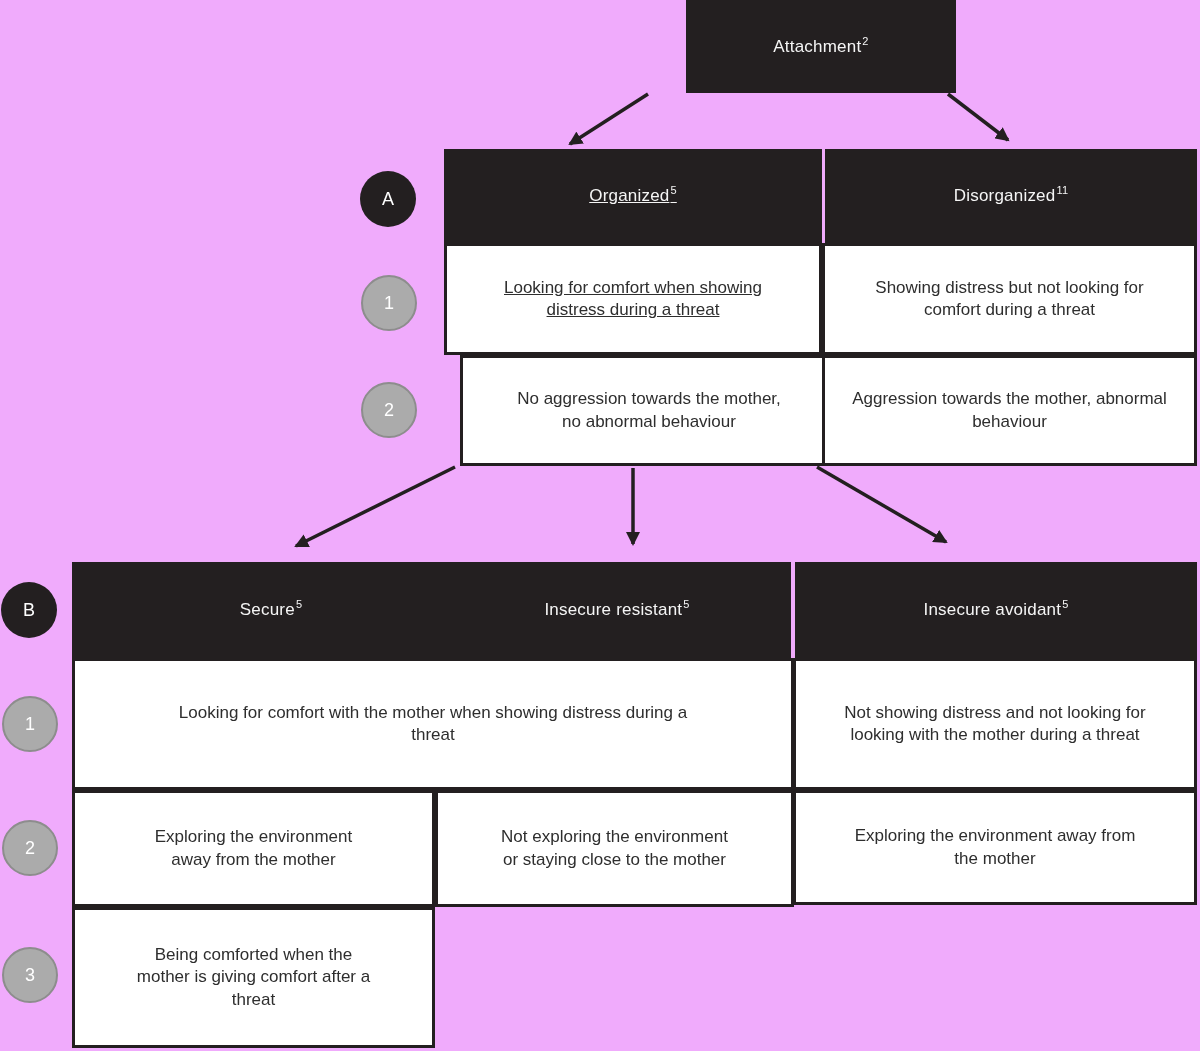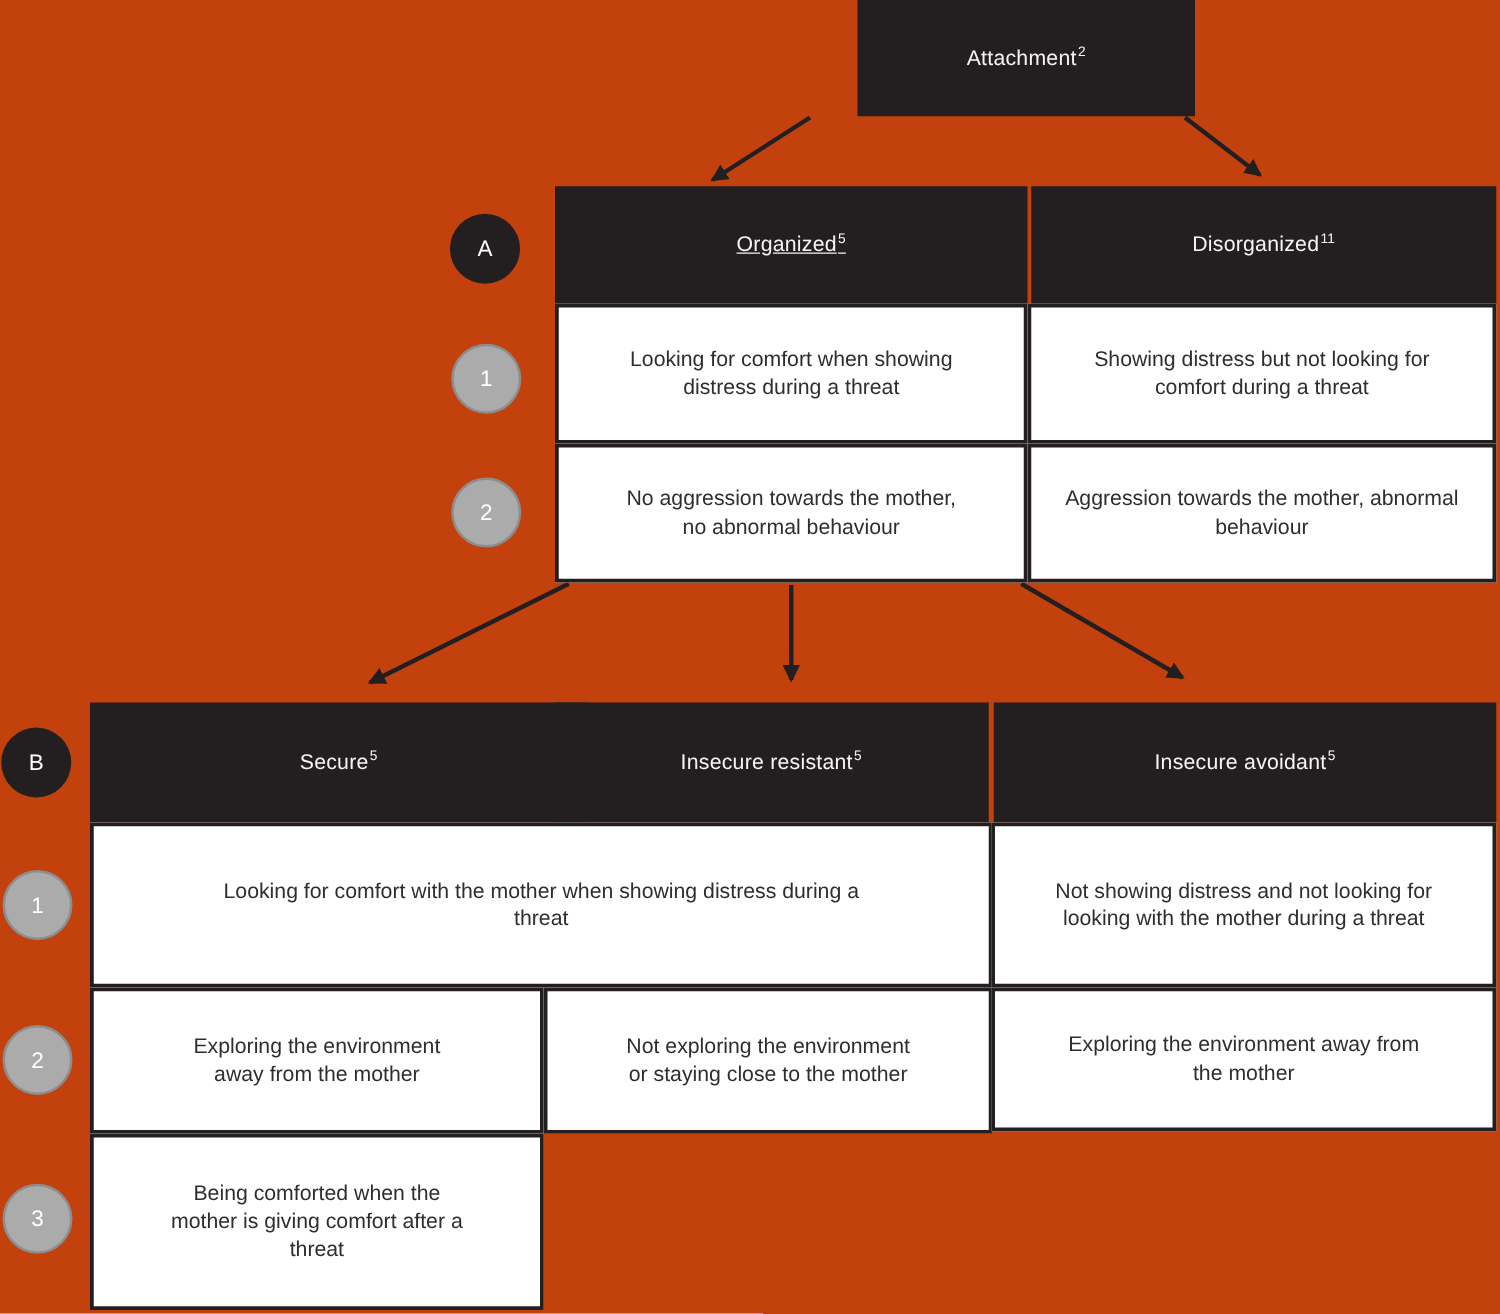--- a/index.html
+++ b/index.html
@@ -1,19 +1,19 @@
 <!DOCTYPE html>
 <html><head>
 <meta charset="utf-8">
 <style>
   html,body{margin:0;padding:0;background:#ffffff;}
   #canvas{
     position:relative;
     width:1200px;height:1051px;
-    background:#c2410c;
+    background:#f0abfc;
     font-family:"Liberation Sans", sans-serif;
     overflow:hidden;
   }
   .abs{position:absolute;box-sizing:border-box;}
   .blackbox{
     background:#231f20;color:#f5f5f5;
     display:flex;align-items:center;justify-content:center;
     text-align:center;font-size:17px;letter-spacing:.2px;
   }
   .blackbox sup{font-size:11px;line-height:0;margin-left:1px;}
@@ -25,21 +25,21 @@
   .cell .txt{display:block;}
   .circle{
     border-radius:50%;width:56px;height:56px;
     display:flex;align-items:center;justify-content:center;
     font-size:18px;
   }
   .circle.black{background:#231f20;color:#ffffff;}
   .circle.gray{background:#ababab;border:2.5px solid #8d8d8d;color:#ffffff;}
   svg.arrows{position:absolute;left:0;top:0;pointer-events:none;}
   
-  .w294{max-width:294px;} .w300{max-width:300px;} .w280{max-width:280px;}
+  .w294{max-width:294px;text-decoration:underline;} .w300{max-width:300px;} .w280{max-width:280px;}
   .w315{max-width:315px;} .w520{max-width:520px;} .w330{max-width:330px;}
   .w233{max-width:233px;} .w242{max-width:242px;} .w285{max-width:285px;}
   .w235{max-width:235px;} .w252{max-width:252px;}
 </style>
 </head>
 <body>
 
 <div id="canvas">
 
   <svg class="arrows" width="1200" height="1051" viewBox="0 0 1200 1051">
@@ -75,21 +75,21 @@
   <div class="abs blackbox" style="left:825px;top:149px;width:372px;height:94px;">
     <span><span>Disorganized</span><sup>11</sup></span>
   </div>
 
   <div class="abs cell" style="left:444px;top:243px;width:378px;height:112px;">
     <span class="txt w294">Looking for comfort when showing distress during a threat</span>
   </div>
   <div class="abs cell" style="left:822px;top:243px;width:375px;height:112px;">
     <span class="txt w300">Showing distress but not looking for comfort during a threat</span>
   </div>
-  <div class="abs cell" style="left:444px;top:355px;width:378px;height:111px;">
+  <div class="abs cell" style="left:460px;top:355px;width:378px;height:111px;">
     <span class="txt w280">No aggression towards the mother, no abnormal behaviour</span>
   </div>
   <div class="abs cell" style="left:822px;top:355px;width:375px;height:111px;">
     <span class="txt w315">Aggression towards the mother, abnormal behaviour</span>
   </div>
 
   <div class="abs circle black" style="left:1px;top:582px;">
       <span>B</span>
     </div>
   <div class="abs circle gray" style="left:2px;top:696px;">

